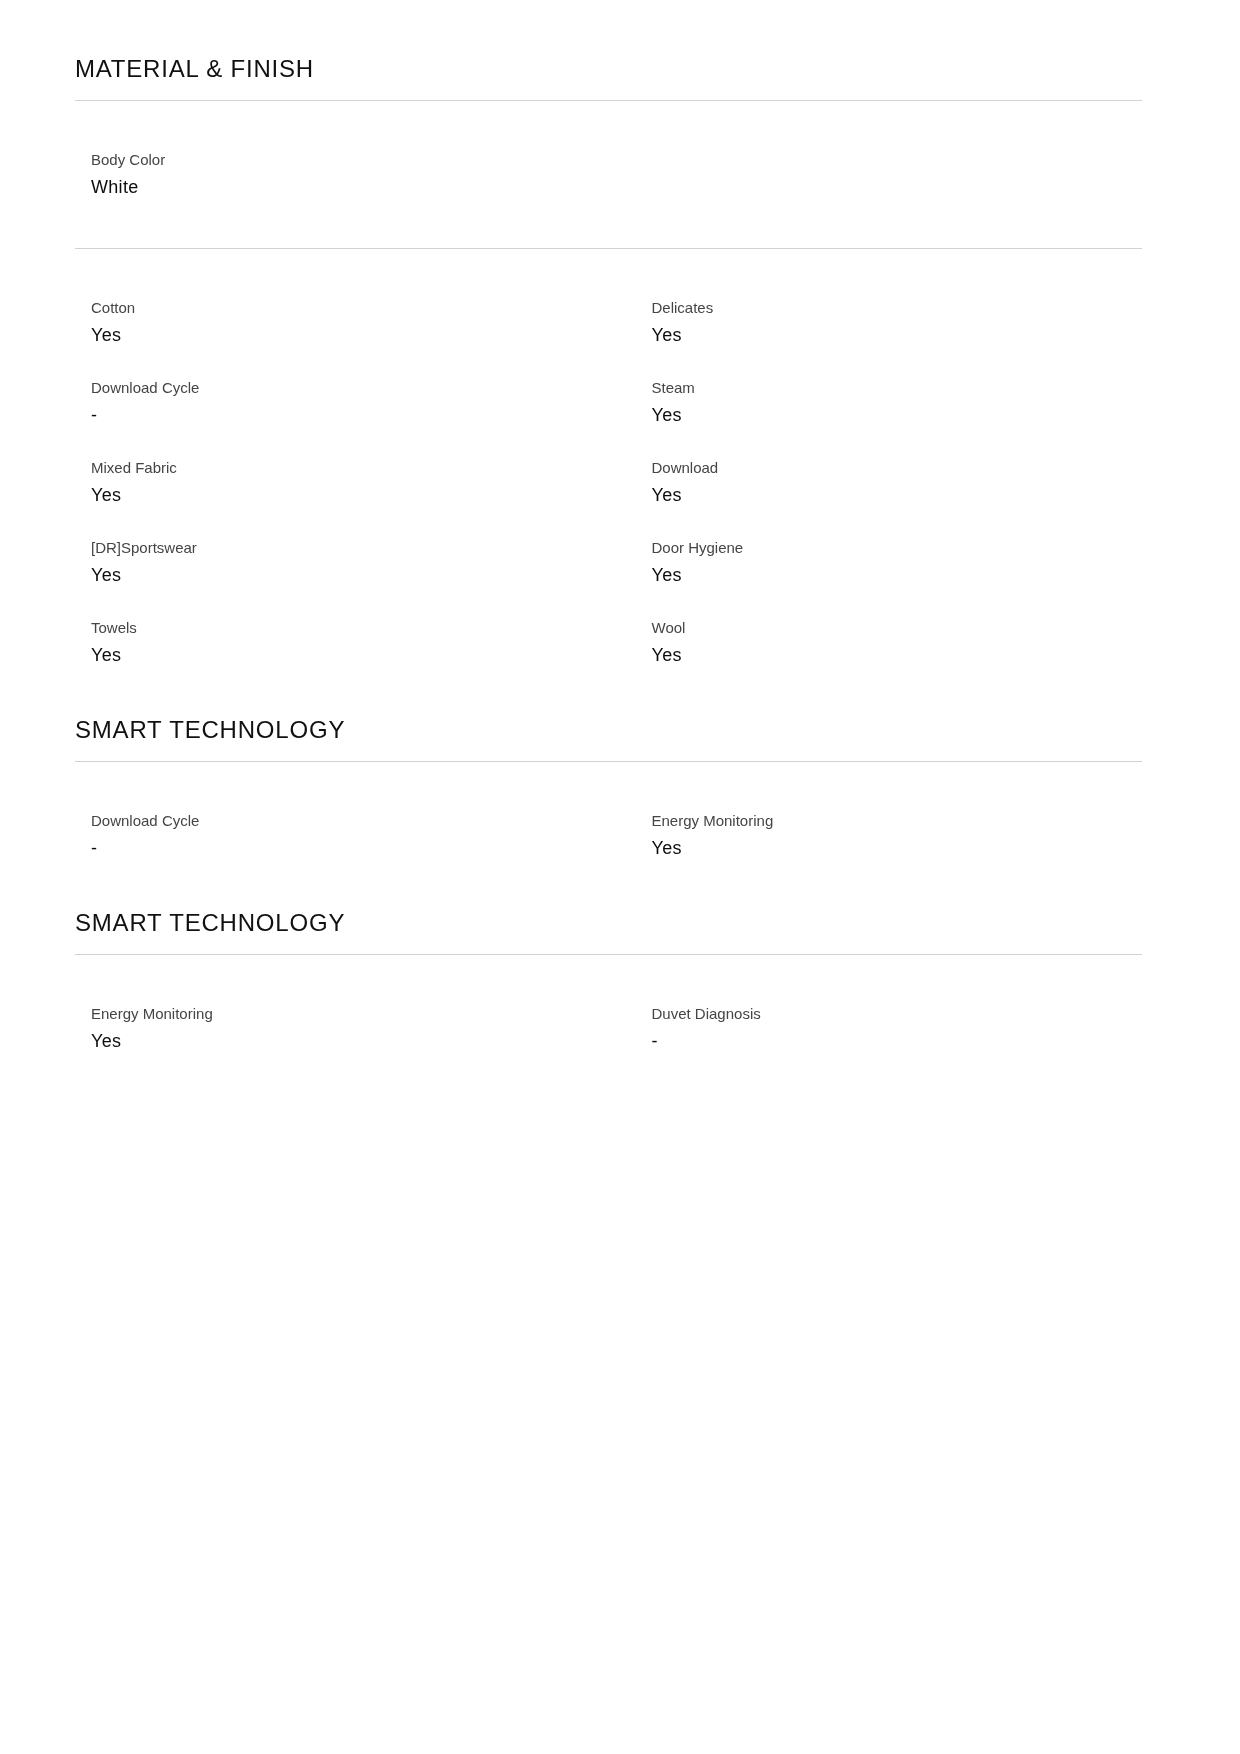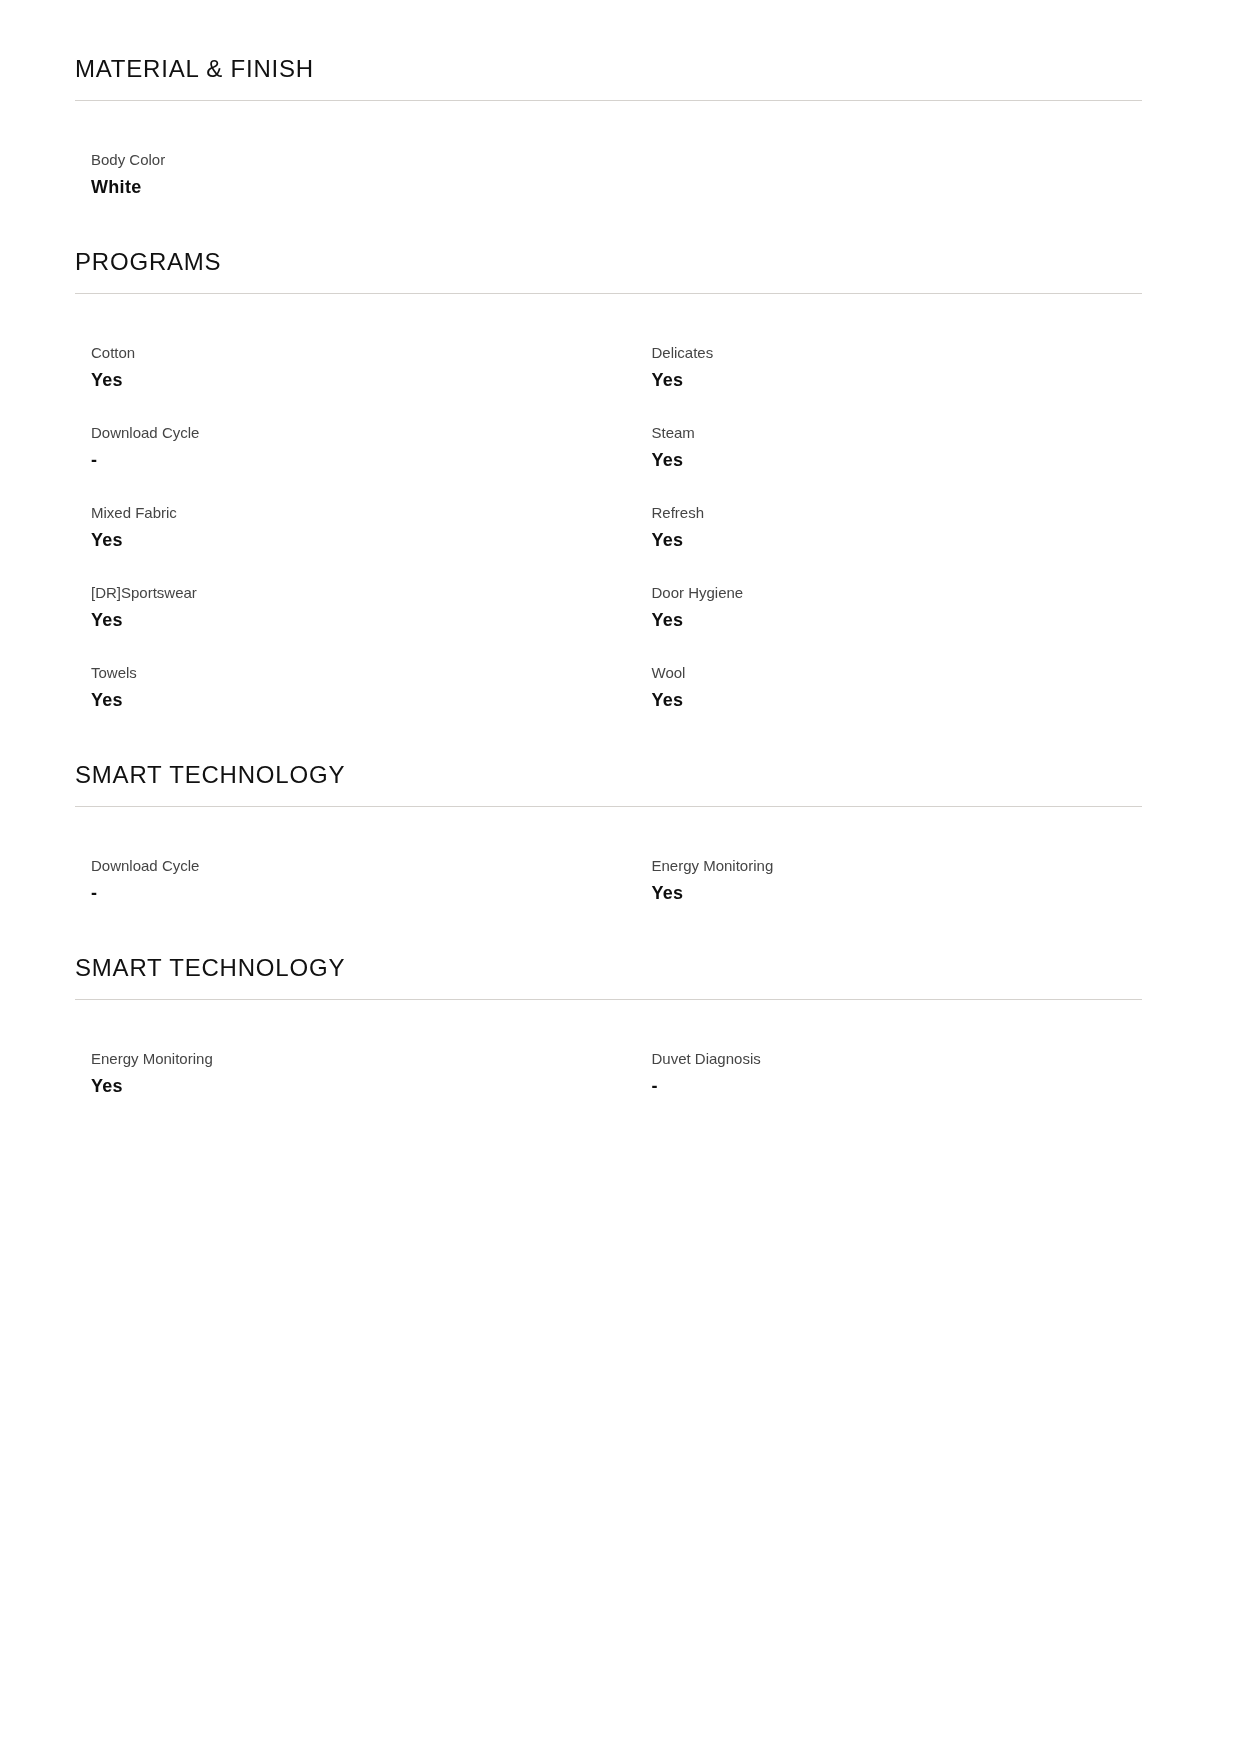--- a/index.html
+++ b/index.html
@@ -52,21 +52,21 @@
     margin:8px 0 9px 0;
     font-size:15px;
     line-height:16px;
     font-weight:400;
     color:var(--label-color);
   }
   .spec-value{
     margin:0;
     font-size:18px;
     line-height:20px;
-    font-weight:700;
+    font-weight:400;
     letter-spacing:0.3px;
     color:var(--value-color);
   }
 </style>
 </head>
 <body>
 
 <main class="page">
   <section class="section">
     <h2 class="section-title">MATERIAL &amp; FINISH</h2>
@@ -74,21 +74,20 @@
     <div class="spec-grid">
   <div class="spec-cell">
     <p class="spec-label">Body Color</p>
     <p class="spec-value">White</p>
   </div>
 
 </div>
   </section>
 
   <section class="section">
-    <h2 class="section-title">PROGRAMS</h2>
     <hr class="divider">
     <div class="spec-grid">
   <div class="spec-cell">
     <p class="spec-label">Cotton</p>
     <p class="spec-value">Yes</p>
   </div>
 
   <div class="spec-cell">
     <p class="spec-label">Delicates</p>
     <p class="spec-value">Yes</p>
@@ -103,21 +102,21 @@
     <p class="spec-label">Steam</p>
     <p class="spec-value">Yes</p>
   </div>
 
   <div class="spec-cell">
     <p class="spec-label">Mixed Fabric</p>
     <p class="spec-value">Yes</p>
   </div>
 
   <div class="spec-cell">
-    <p class="spec-label">Refresh</p>
+    <p class="spec-label">Download</p>
     <p class="spec-value">Yes</p>
   </div>
 
   <div class="spec-cell">
     <p class="spec-label">[DR]Sportswear</p>
     <p class="spec-value">Yes</p>
   </div>
 
   <div class="spec-cell">
     <p class="spec-label">Door Hygiene</p>

